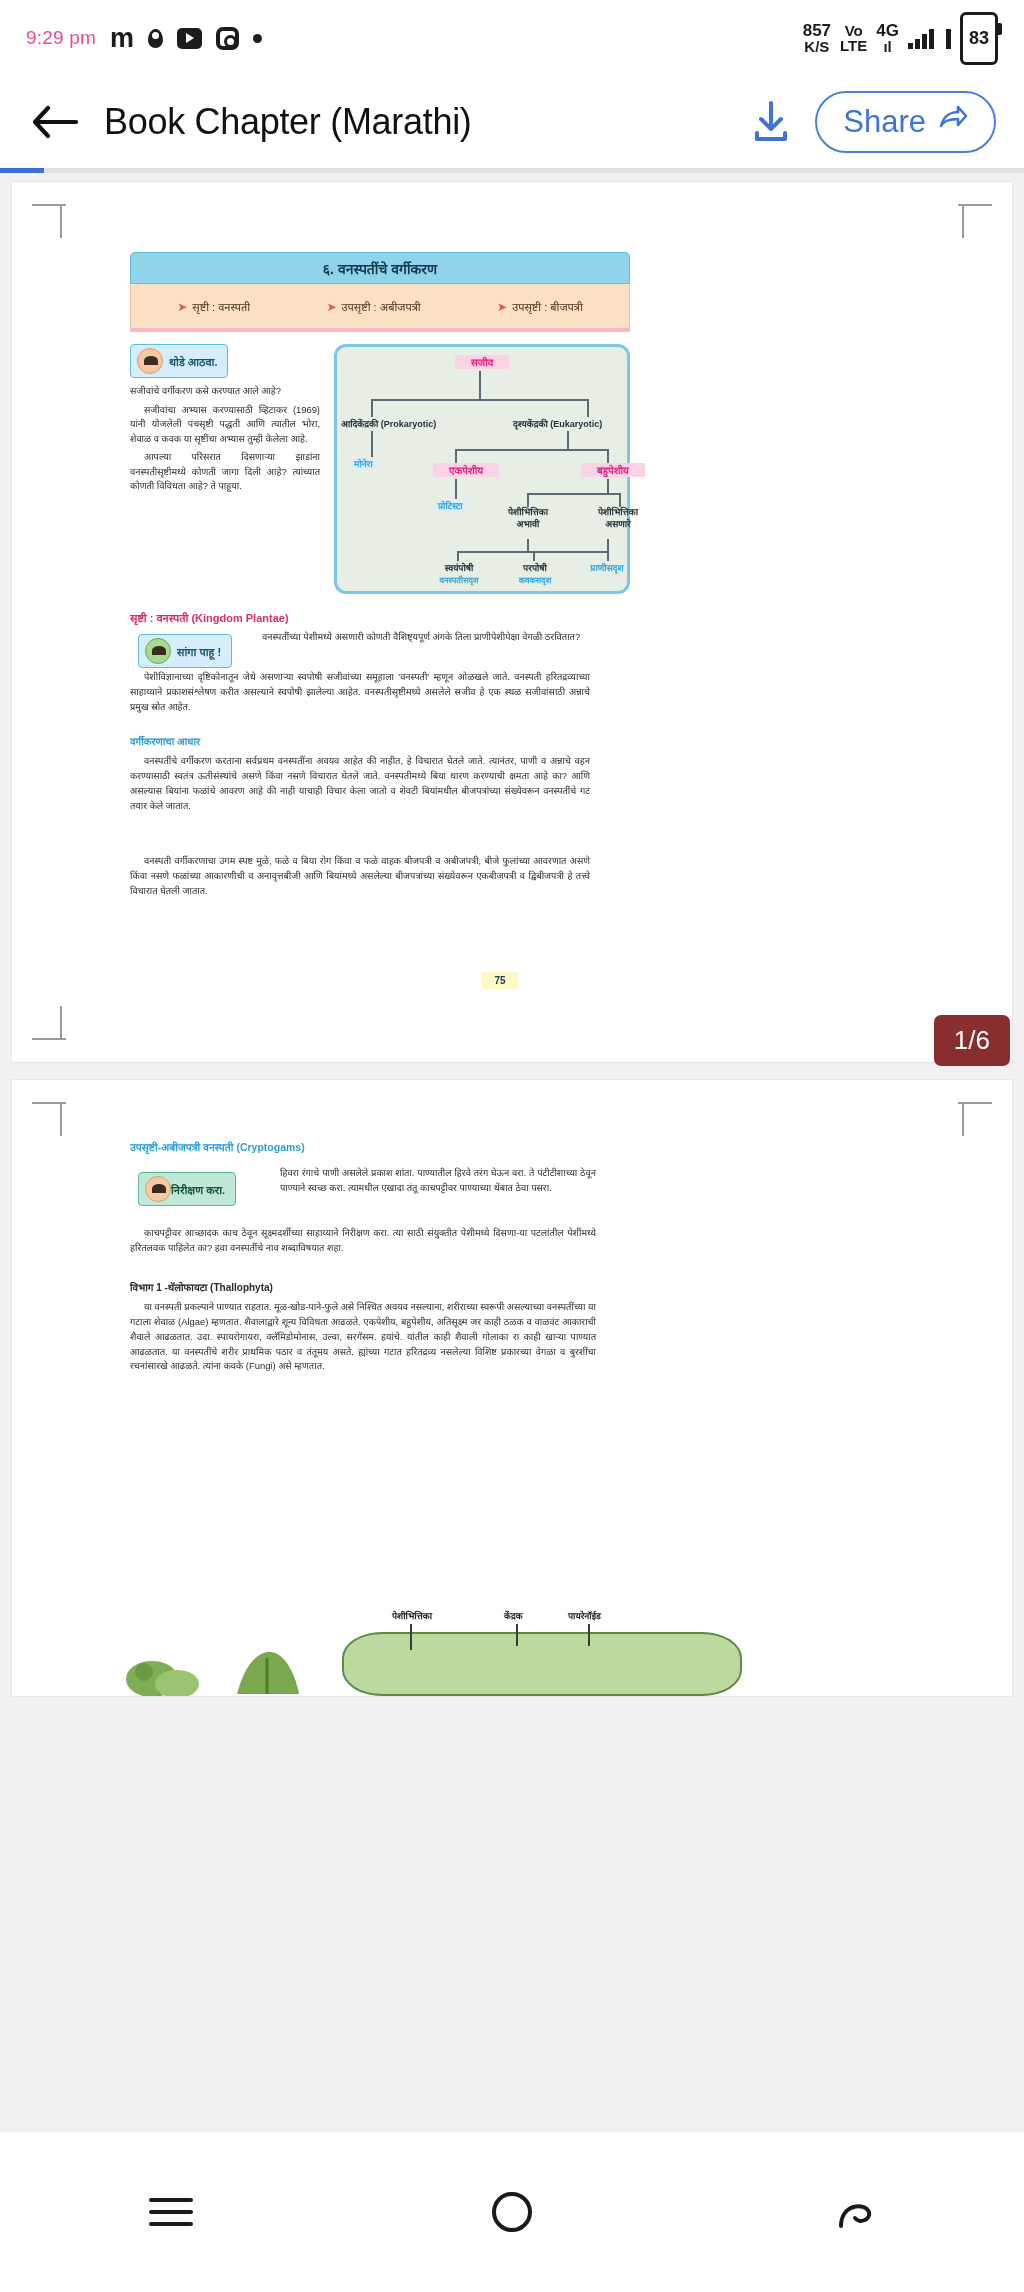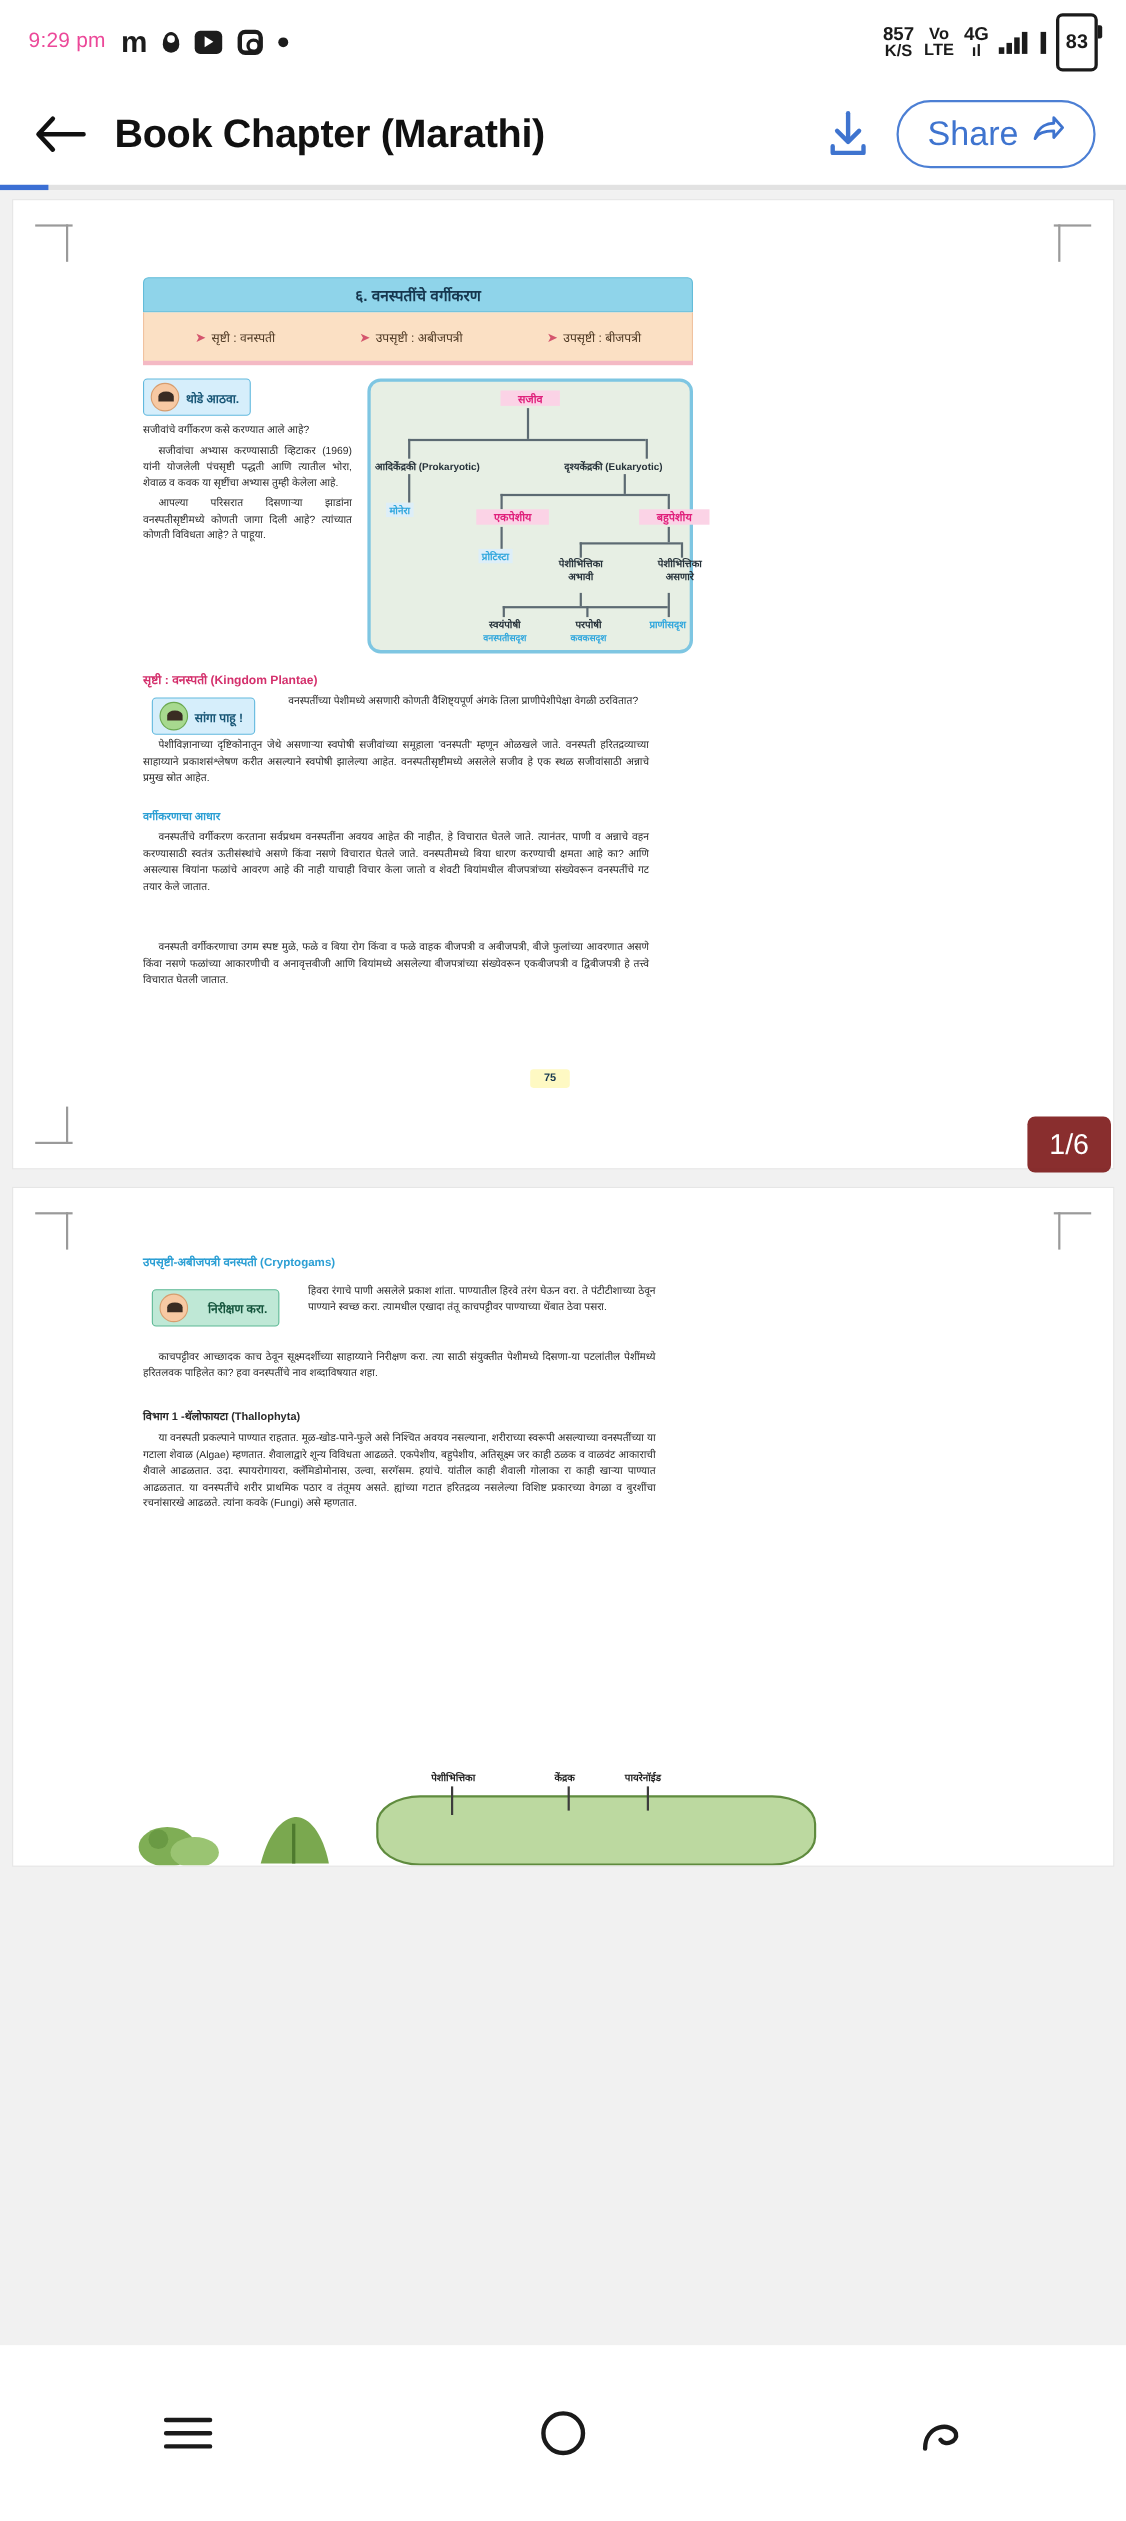--- a/index.html
+++ b/index.html
@@ -42,21 +42,21 @@
   .batt { border:3px solid #1b1b1b; border-radius:6px; padding:13px 6px; font-size:18px; font-weight:700; color:#1b1b1b; position:relative; }
   .batt:after { content:""; position:absolute; right:-7px; top:8px; width:4px; height:12px; background:#1b1b1b; border-radius:0 2px 2px 0; }
 
   
   .appbar {
     position: absolute; top: 76px; left: 0; width: 1024px; height: 92px;
     display: flex; align-items: center; padding: 0 28px; background:#ffffff;
   }
   .back-arrow { width: 54px; height: 54px; display:flex; align-items:center; justify-content:center; cursor:pointer;}
   .back-arrow svg { display:block; }
-  .app-title { font-size: 36px; font-weight: 700; color:#111; margin-left: 22px; letter-spacing:-.3px; }
+  .app-title { font-size: 36px; font-weight: 400; color:#111; margin-left: 22px; letter-spacing:-.3px; }
   .appbar-spacer { flex: 1; }
   .dl-btn { width:52px; height:52px; display:flex; align-items:center; justify-content:center; cursor:pointer; margin-right:18px; }
   .share-btn {
     display:flex; align-items:center; gap:12px;
     border: 2.5px solid #4c7fd4; border-radius: 34px;
     padding: 11px 26px; color:#3f74cf; font-size:31px; cursor:pointer;
     background:#fff;
   }
 
   
@@ -150,21 +150,21 @@
   
   .page-chip {
     position:absolute; right:14px; top:842px;
     background:#7f1d1d; color:#fff; font-size:26px;
     padding: 10px 20px; border-radius:7px; opacity:.92;
   }
 
   
   .p2h { position:absolute; font-size:10.5px; font-weight:700; color:#2c9fd4; }
   .p2tag {
-    position:absolute; display:inline-flex; align-items:center; gap:18px;
+    position:absolute; display:inline-flex; align-items:center; gap:0;
     background:#bfe8d6; border:1px solid #5cb894; border-radius:4px;
     padding:3px 10px 3px 6px; font-size:11px; color:#14543c; font-weight:700;
   }
 
   
   .illus { position:absolute; left:0; bottom:0; width:1000px; height:96px; overflow:hidden; }
   .leafcluster { position:absolute; bottom:0; width:90px; height:72px; }
   .cell-diagram {
     position:absolute; left:330px; bottom:0; width:400px; height:64px;
     background:#bcd9a0; border:2.5px solid #5f8b3e; border-radius:40px/26px;

